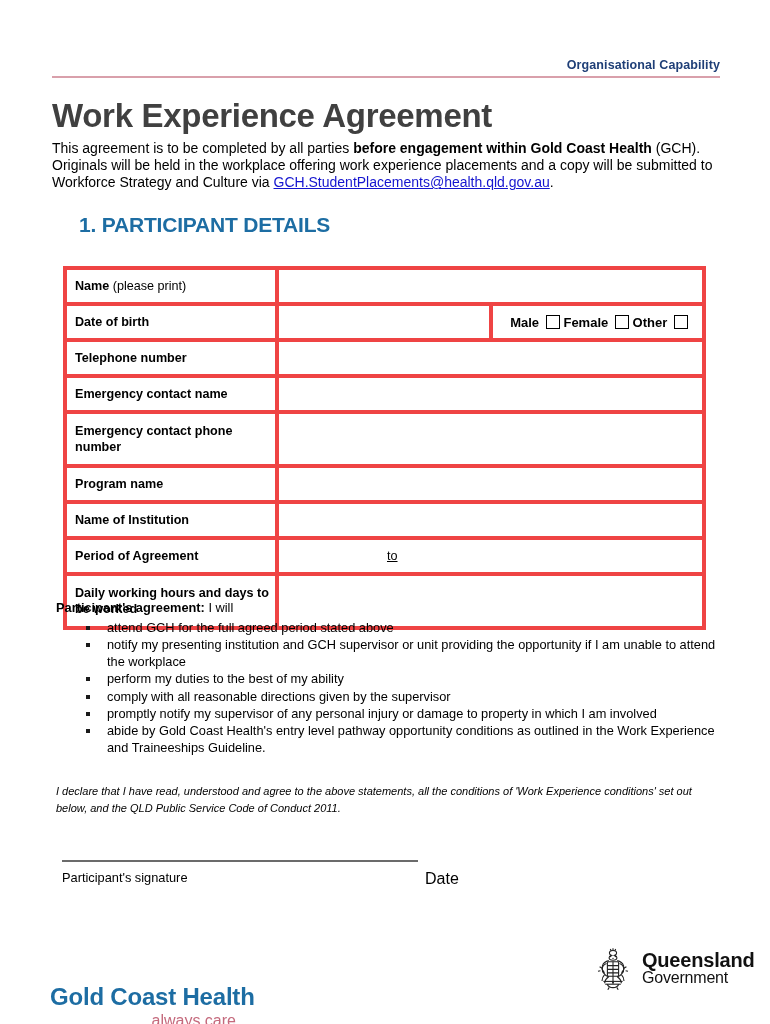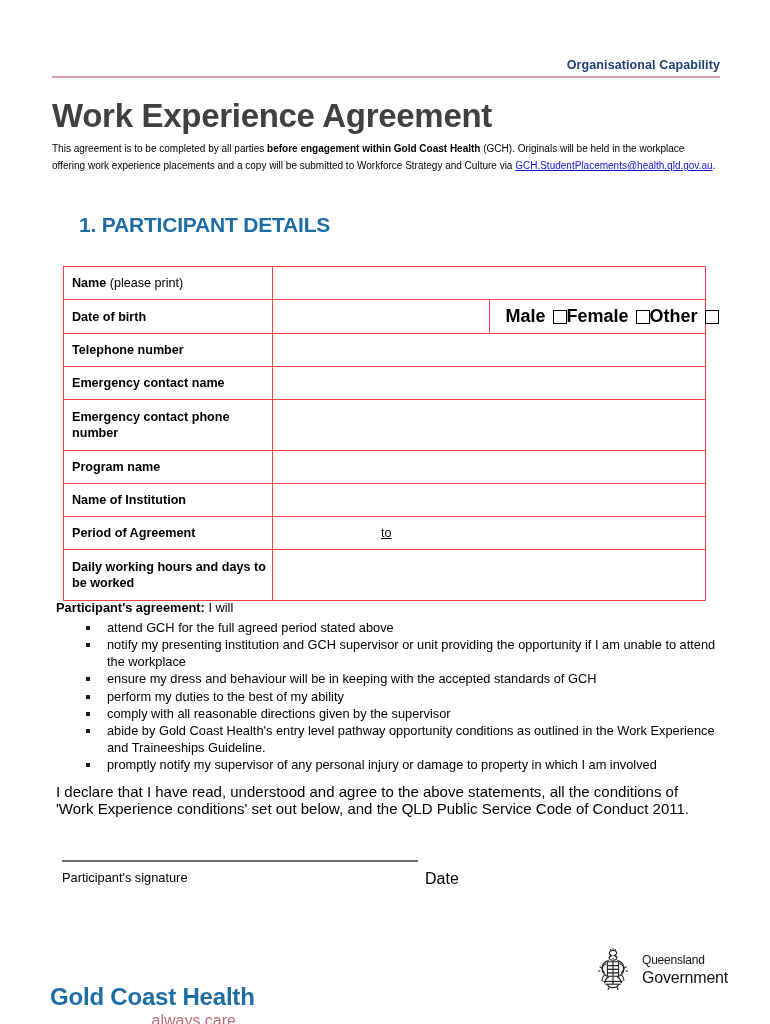--- a/index.html
+++ b/index.html
@@ -55,21 +55,21 @@
     font-weight: bold;
     color: #404040;
     letter-spacing: -0.3px;
     line-height: 38px;
   }
   .intro {
     position: absolute;
     left: 52px;
     top: 140px;
     width: 668px;
-    font-size: 10px;
+    font-size: 14px;
     line-height: 17.2px;
     color: #000;
   }
   .intro b { font-weight: bold; }
   .maillink {
     color: #1414cf;
     text-decoration: underline;
   }
 
   
@@ -86,21 +86,21 @@
   
   .form-table {
     position: absolute;
     left: 63px;
     top: 266px;
     width: 643px;
     border-collapse: collapse;
     table-layout: fixed;
   }
   .form-table td {
-    border: 1px solid #ef4444;
+    border: 4px solid #ef4444;
     font-size: 12.6px;
     padding: 6px 0 6px 8px;
     vertical-align: middle;
     height: 20px;
   }
   .lbl-cell {
     width: 200px;
     font-weight: bold;
     line-height: 16px;
   }
@@ -118,21 +118,21 @@
     display: flex;
     align-items: center;
     justify-content: space-around;
     padding: 0 12px 0 8px;
   }
   .gender-opt {
     display: flex;
     align-items: center;
     gap: 7px;
     font-weight: bold;
-    font-size: 18px;
+    font-size: 13px;
   }
   .checkbox {
     display: inline-block;
     width: 12px;
     height: 12px;
     border: 1.4px solid #000;
     background: #fff;
   }
   .to-text {
     display: inline-block;
@@ -174,22 +174,23 @@
     width: 4px;
     height: 4px;
     background: #1a1a1a;
   }
 
   .declaration {
     position: absolute;
     left: 56px;
     top: 783px;
     width: 662px;
-    font-size: 15px;
+    font-size: 11px;
     line-height: 17px;
+    font-style: italic;
   }
 
   
   .sig-line {
     position: absolute;
     left: 62px;
     top: 860px;
     width: 356px;
     height: 1.5px;
     background: #6b6b6b;
@@ -241,22 +242,22 @@
   }
   .crest {
     width: 42px;
     height: 46px;
     flex: none;
   }
   .qld-text {
     line-height: 17px;
   }
   .qld-line1 {
-    font-size: 12px;
-    font-weight: normal;
+    font-size: 20px;
+    font-weight: bold;
     color: #111;
     letter-spacing: -0.2px;
   }
   .qld-line2 {
     font-size: 16px;
     font-weight: normal;
     color: #111;
     letter-spacing: -0.2px;
   }
 </style>
@@ -331,25 +332,24 @@
         <td class="val-cell" colspan="2"></td>
       </tr>
     </tbody>
   </table>
 
   <div class="agreement-lead"><b>Participant's agreement:</b><span> I will</span></div>
 
   <ul class="bullets">
     <li>attend GCH for the full agreed period stated above</li>
     <li>notify my presenting institution and GCH supervisor or unit providing the opportunity if I am unable to attend the workplace</li>
-    <li>ensure my dress and behaviour will be in keeping with the accepted standards of GCH</li>
     <li>perform my duties to the best of my ability</li>
     <li>comply with all reasonable directions given by the supervisor</li>
+    <li>promptly notify my supervisor of any personal injury or damage to property in which I am involved</li>
     <li>abide by Gold Coast Health's entry level pathway opportunity conditions as outlined in the Work Experience and Traineeships Guideline.</li>
-    <li>promptly notify my supervisor of any personal injury or damage to property in which I am involved</li>
   </ul>
 
   <div class="declaration">I declare that I have read, understood and agree to the above statements, all the conditions of 'Work Experience conditions' set out below, and the QLD Public Service Code of Conduct 2011.</div>
 
   <div class="sig-line"></div>
   <div class="sig-label">Participant's signature</div>
   <div class="date-label">Date</div>
 
   <div class="gch-logo">
     <div class="gch-name">Gold Coast Health</div>

